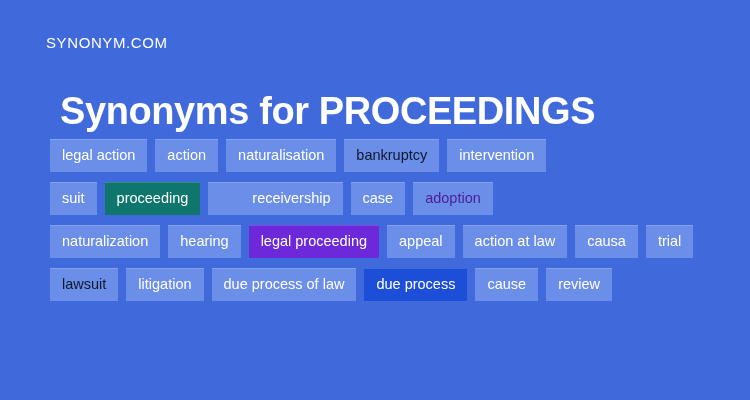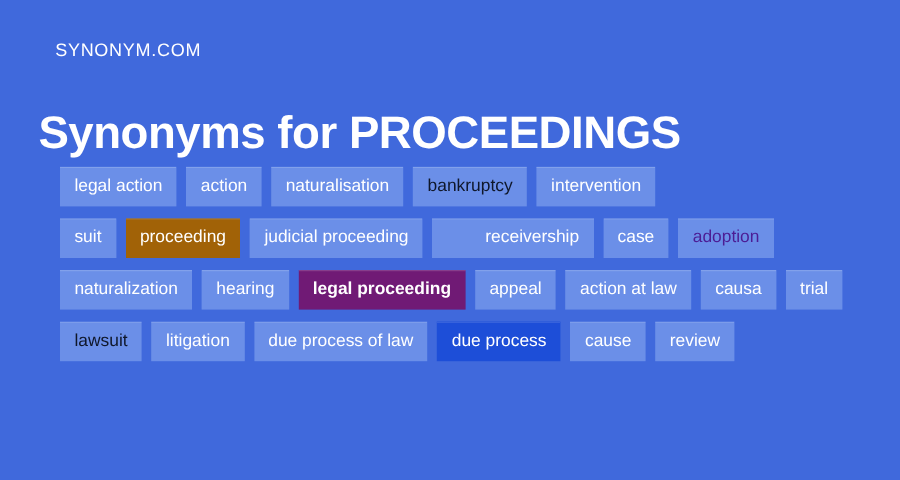--- a/index.html
+++ b/index.html
@@ -28,21 +28,21 @@
     top: 33px;
     font-size: 15px;
     letter-spacing: 0.6px;
     color: #ffffff;
     font-weight: 400;
     line-height: 20px;
     white-space: nowrap;
   }
   .page-title {
     position: absolute;
-    left: 32px;
+    left: 60px;
     top: 62px;
     font-size: 38px;
     font-weight: 700;
     color: #ffffff;
     line-height: 48px;
     letter-spacing: -0.4px;
     white-space: nowrap;
   }
   .chips-area {
     position: absolute;
@@ -90,30 +90,29 @@
   <div class="chips-area">
     <div class="chip-row">
         <span class="chip" style="background: rgb(107, 143, 232); color: rgb(255, 255, 255);">legal action</span>
         <span class="chip" style="background: rgb(107, 143, 232); color: rgb(255, 255, 255);">action</span>
         <span class="chip" style="background: rgb(107, 143, 232); color: rgb(255, 255, 255);">naturalisation</span>
         <span class="chip" style="background: rgb(107, 143, 232); color: #0f172a;">bankruptcy</span>
         <span class="chip" style="background: rgb(107, 143, 232); color: rgb(255, 255, 255);">intervention</span>
       </div>
     <div class="chip-row">
         <span class="chip" style="background: rgb(107, 143, 232); color: rgb(255, 255, 255);">suit</span>
-        <span class="chip" style="background: #a16207; color: rgb(255, 255, 255);">proceeding</span>
-        <span class="chip" style="background: rgb(107, 143, 232); color: rgb(255, 255, 255);">judicial proceeding</span>
+        <span class="chip" style="background: #0f766e; color: rgb(255, 255, 255);">proceeding</span>
         <span class="chip" style="background: rgb(107, 143, 232); color: rgb(255, 255, 255); padding-left: 44px;">receivership</span>
         <span class="chip" style="background: rgb(107, 143, 232); color: rgb(255, 255, 255);">case</span>
         <span class="chip" style="background: rgb(107, 143, 232); color: #4c1d95;">adoption</span>
       </div>
     <div class="chip-row">
         <span class="chip" style="background: rgb(107, 143, 232); color: rgb(255, 255, 255);">naturalization</span>
         <span class="chip" style="background: rgb(107, 143, 232); color: rgb(255, 255, 255);">hearing</span>
-        <span class="chip" style="background: #701a75; color: rgb(255, 255, 255); font-weight: bold;">legal proceeding</span>
+        <span class="chip" style="background: #6d28d9; color: rgb(255, 255, 255);">legal proceeding</span>
         <span class="chip" style="background: rgb(107, 143, 232); color: rgb(255, 255, 255);">appeal</span>
         <span class="chip" style="background: rgb(107, 143, 232); color: rgb(255, 255, 255);">action at law</span>
         <span class="chip" style="background: rgb(107, 143, 232); color: rgb(255, 255, 255);">causa</span>
         <span class="chip" style="background: rgb(107, 143, 232); color: rgb(255, 255, 255);">trial</span>
       </div>
     <div class="chip-row">
         <span class="chip" style="background: rgb(107, 143, 232); color: #0f172a;">lawsuit</span>
         <span class="chip" style="background: rgb(107, 143, 232); color: rgb(255, 255, 255);">litigation</span>
         <span class="chip" style="background: rgb(107, 143, 232); color: rgb(255, 255, 255);">due process of law</span>
         <span class="chip" style="background: #1d4ed8; color: rgb(255, 255, 255);">due process</span>

